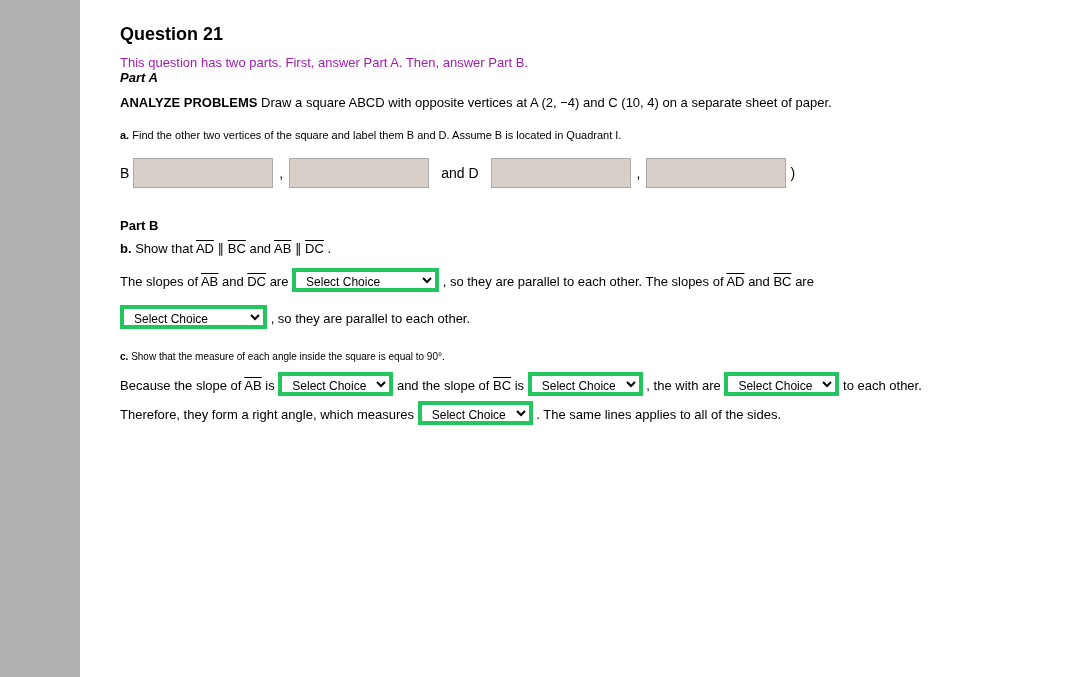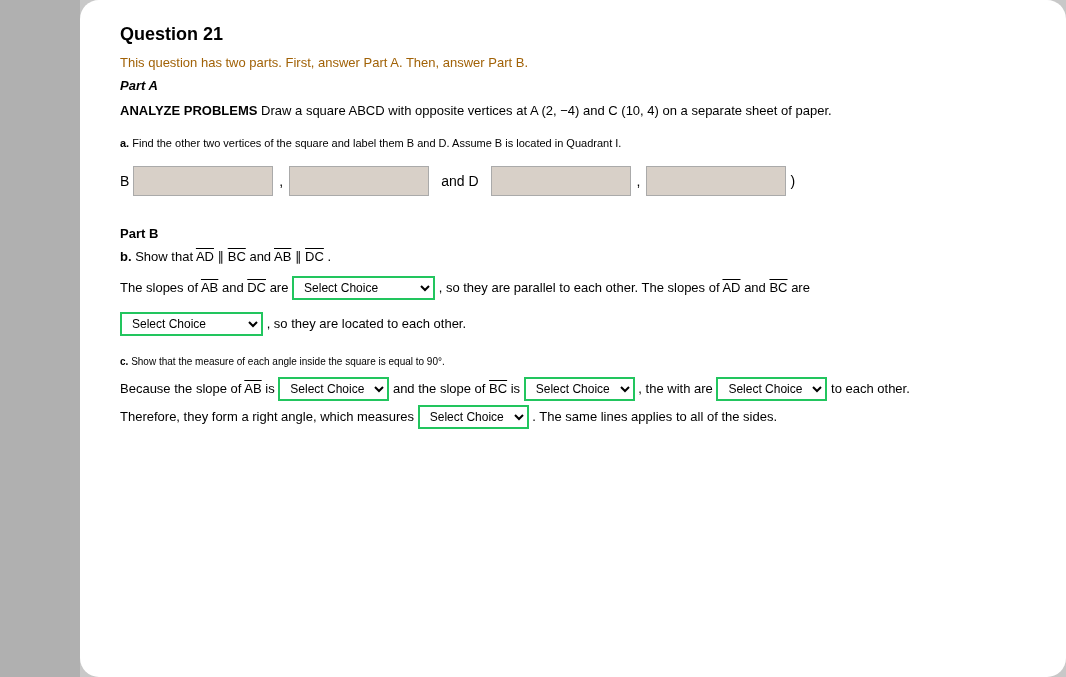--- a/index.html
+++ b/index.html
@@ -12,31 +12,30 @@
       min-height: 677px;
       padding: 0;
     }
     .page-container {
       background: #ffffff;
       width: 1027px;
       min-height: 677px;
       margin-left: 80px;
       padding: 24px 40px 30px 40px;
       position: relative;
-      border-radius: 19px;
     }
     .question-title {
       font-size: 18px;
       font-weight: bold;
       margin-bottom: 10px;
     }
     .instruction-text {
       font-size: 13px;
-      color: #a16207;
-      margin-bottom: 8px;
+      color: #a21caf;
+      margin-bottom: 0;
     }
     .part-label {
       font-size: 13px;
       font-weight: bold;
       margin-bottom: 8px;
       font-style: italic;
     }
     .analyze-block {
       font-size: 13px;
       margin-bottom: 14px;
@@ -87,21 +86,21 @@
     .show-line {
       font-size: 13px;
       margin-bottom: 12px;
     }
     
     .over {
       text-decoration: overline;
     }
     
     .select-choice {
-      border: 2px solid #22c55e;
+      border: 4px solid #22c55e;
       background: #ffffff;
       font-size: 12px;
       padding: 2px 6px;
       height: 24px;
       cursor: pointer;
       min-width: 110px;
     }
     .slopes-line {
       font-size: 13px;
       line-height: 1.8;
@@ -201,21 +200,21 @@
     <span> are</span>
   </div>
   <div class="slopes-line-2">
     <select class="select-choice">
       <option>Select Choice</option>
       <option>equal</option>
       <option>negative reciprocals</option>
       <option>perpendicular</option>
       <option>parallel</option>
     </select>
-    <span>, so they are located to each other.</span>
+    <span>, so they are parallel to each other.</span>
   </div>
 
   <div class="show-c-block">
     <span class="sub-label">c.</span>
     <span> Show that the measure of each angle inside the square is equal to 90°.</span>
   </div>
 
   <div class="because-line">
     <span>Because the slope of </span>
     <span class="over">AB</span>

